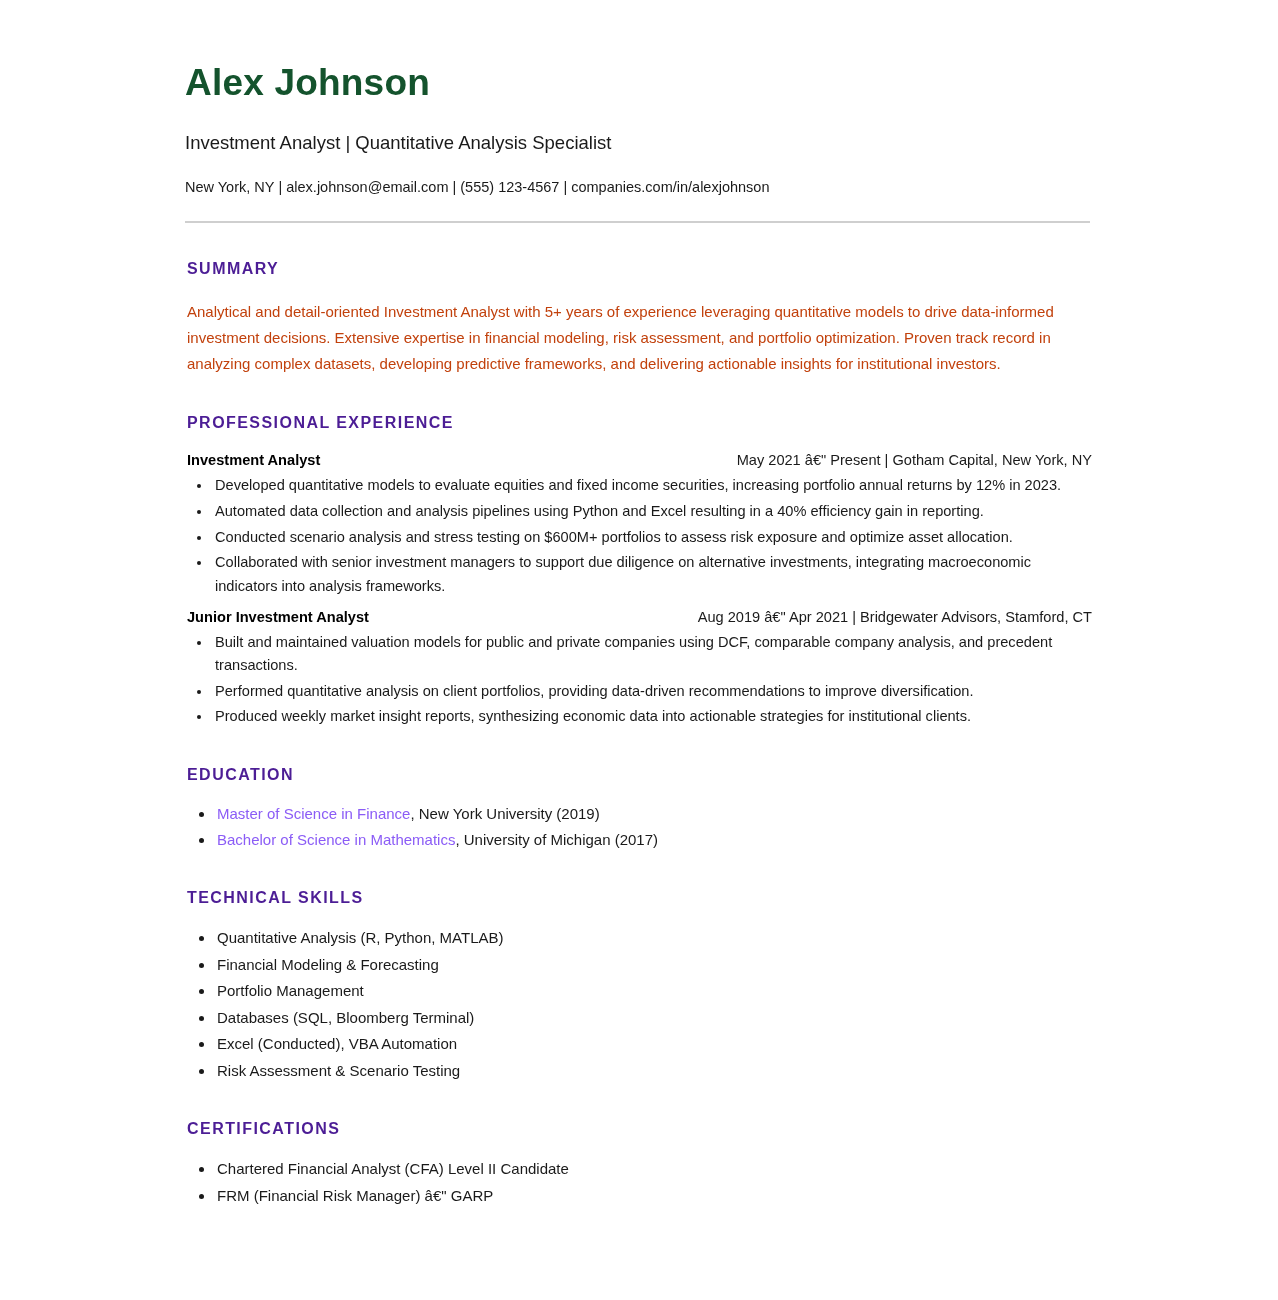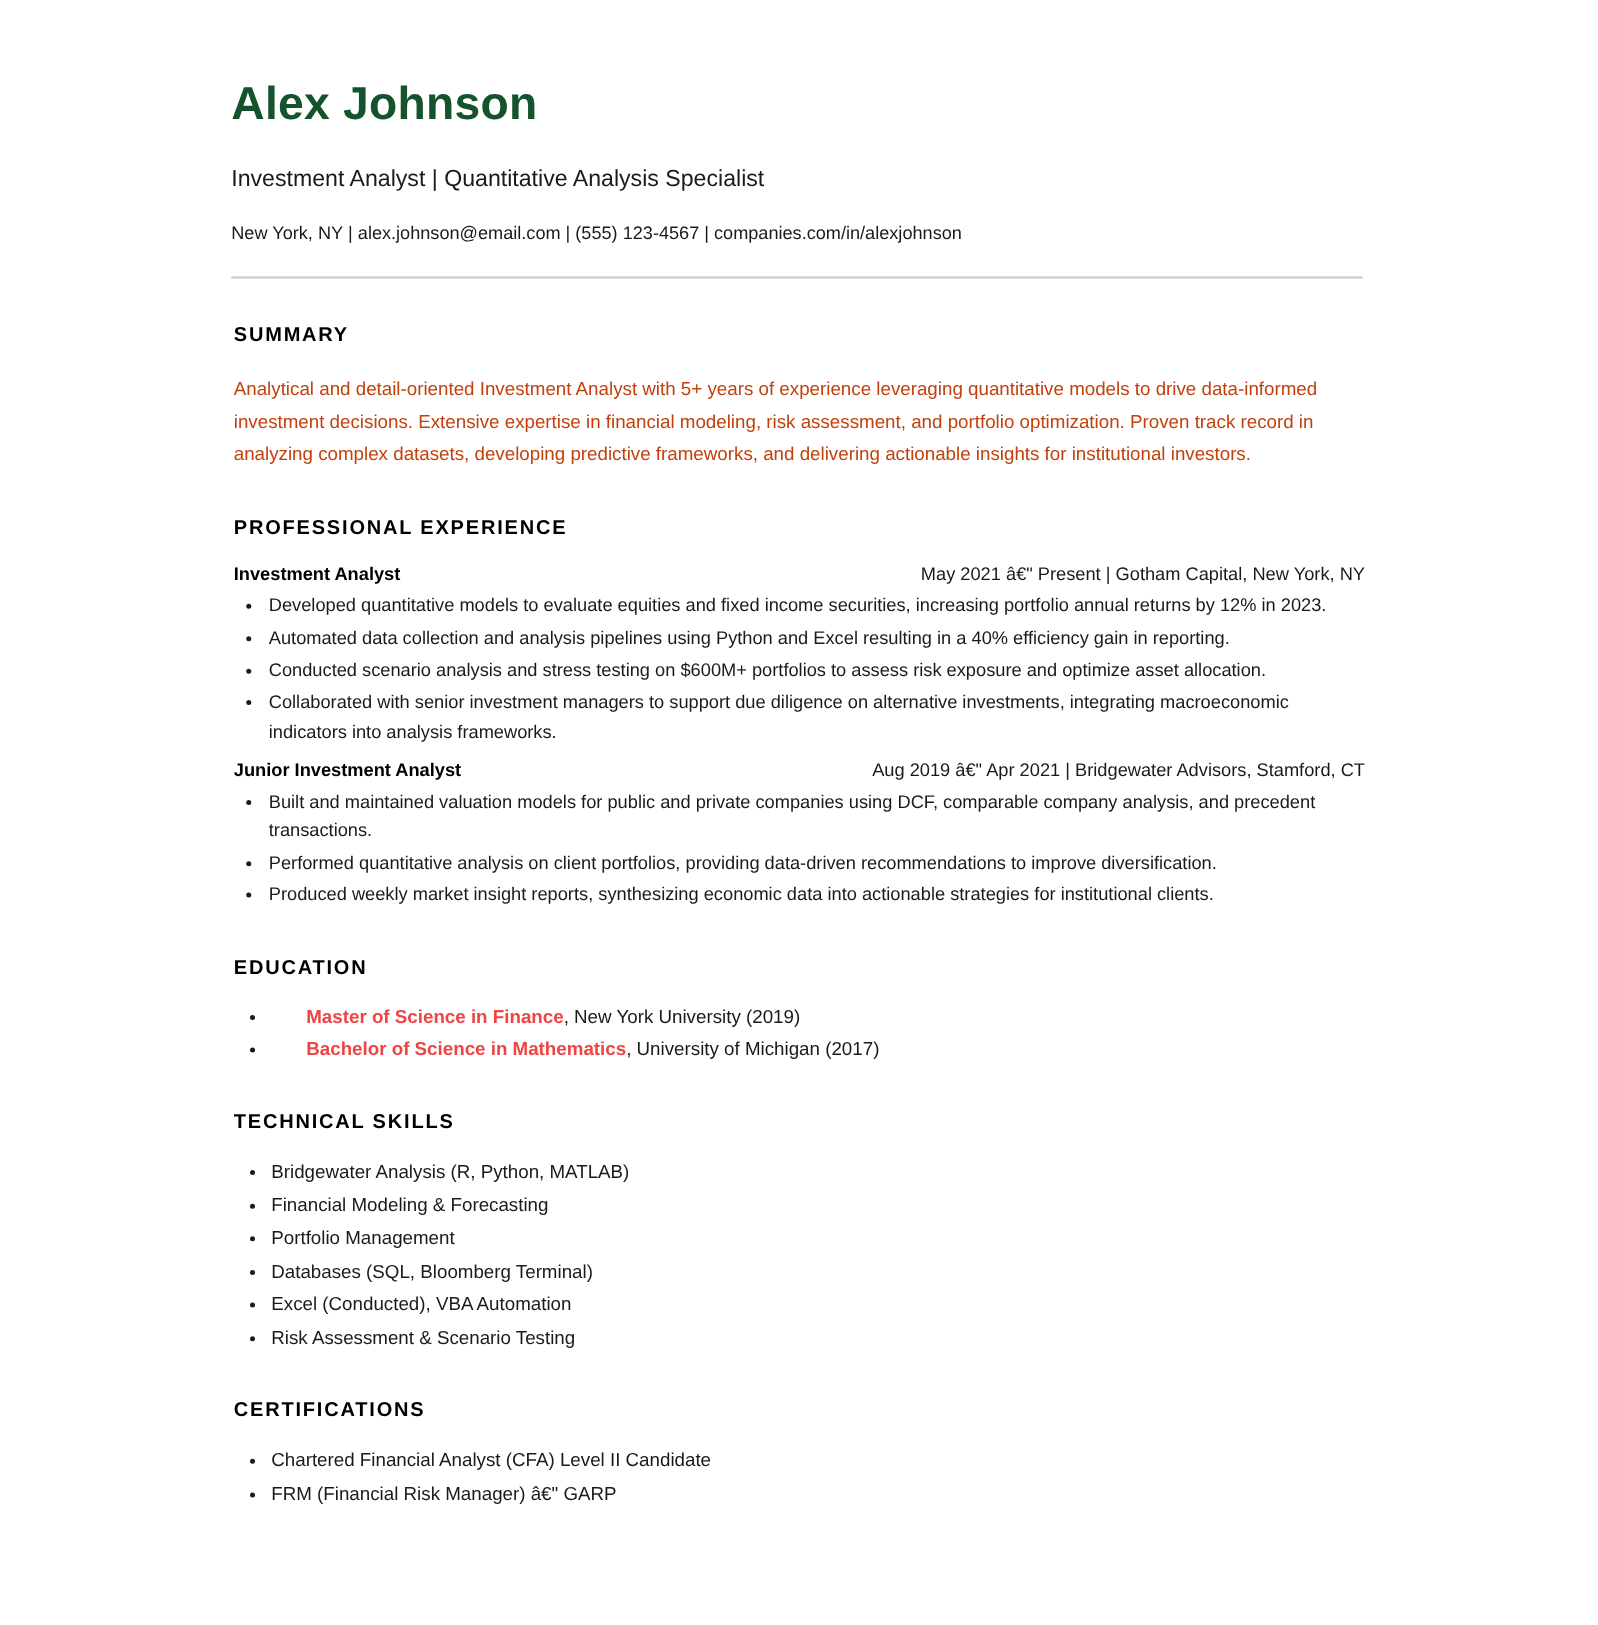--- a/index.html
+++ b/index.html
@@ -59,21 +59,21 @@
   }
 
   
   .section {
     margin-top: 36px;
   }
   .section-title {
     font-size: 16px;
     font-weight: bold;
     letter-spacing: 1.45px;
-    color: #000000;
+    color: #4c1d95;
     margin: 0 0 0 2px;
     text-transform: uppercase;
     line-height: 1.2;
   }
   .summary-text {
     font-size: 15px;
     line-height: 1.73;
     color: #c2410c;
     margin: 21px 0 0 2px;
     max-width: 905px;
@@ -123,23 +123,22 @@
     padding-left: 30px;
   }
   ul.edu-list li {
     font-size: 15px;
     line-height: 1.6;
     color: #1a1a1a;
     margin-bottom: 2px;
     padding-left: 2px;
   }
   ul.edu-list li .degree {
-    font-weight: bold;
-    color: #ef4444;
-    margin-left: 28px;
+    font-weight: normal;
+    color: #8b5cf6;
   }
 
   
   ul.plain-list {
     list-style: disc;
     margin: 19px 0 0 0;
     padding-left: 30px;
   }
   ul.plain-list li {
     font-size: 15px;
@@ -201,21 +200,21 @@
     <h2 class="section-title">EDUCATION</h2>
     <ul class="edu-list">
       <li><span class="degree">Master of Science in Finance</span><span>, New York University (2019)</span></li>
       <li><span class="degree">Bachelor of Science in Mathematics</span><span>, University of Michigan (2017)</span></li>
     </ul>
   </section>
 
   <section class="section">
     <h2 class="section-title">TECHNICAL SKILLS</h2>
     <ul class="plain-list">
-      <li>Bridgewater Analysis (R, Python, MATLAB)</li>
+      <li>Quantitative Analysis (R, Python, MATLAB)</li>
       <li>Financial Modeling &amp; Forecasting</li>
       <li>Portfolio Management</li>
       <li>Databases (SQL, Bloomberg Terminal)</li>
       <li>Excel (Conducted), VBA Automation</li>
       <li>Risk Assessment &amp; Scenario Testing</li>
     </ul>
   </section>
 
   <section class="section">
     <h2 class="section-title">CERTIFICATIONS</h2>

